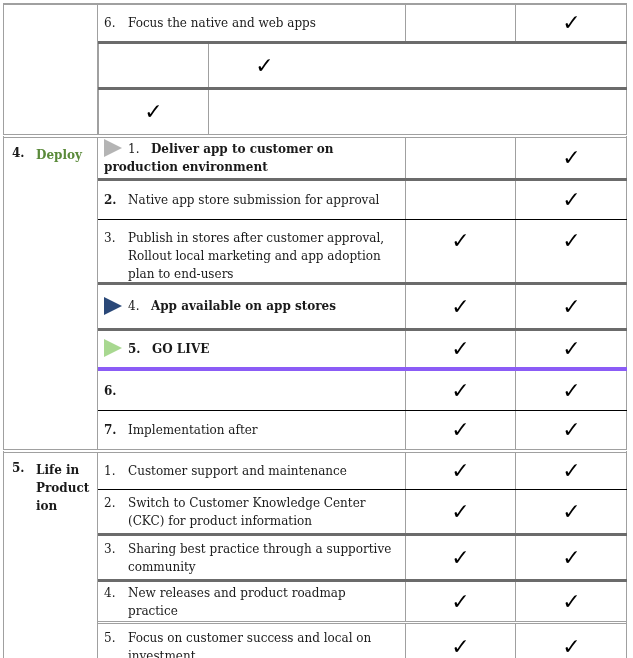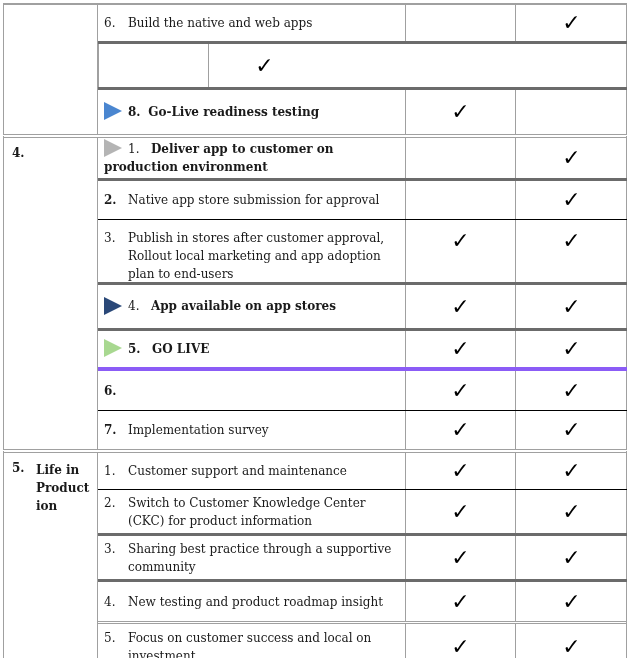--- a/index.html
+++ b/index.html
@@ -41,49 +41,47 @@
 
 <div class="tbl">
 
   <div class="section top">
     <div class="phase"></div>
     <div class="rows">
       <div class="row b-gray" style="height:39px">
         <div class="task">
           <div class="inner">
               <span class="n">6.</span>
-              <span class="t">Build the native and web apps</span>
+              <span class="t">Focus the native and web apps</span>
             </div>
         </div>
         <div class="c1"></div>
         <div class="c2">
             <span class="check">✓</span>
           </div>
       </div>
       <div class="row b-gray" style="height:46px">
         <div class="c1"></div>
         <div class="c2">
             <span class="check">✓</span>
           </div>
       </div>
       <div class="row" style="height:44px">
-        <div class="task arrow">
-          <div class="inner"><span class="arr blue"></span><span style="font-weight:bold">8.</span>&nbsp;&nbsp;<span class="t bold">Go-Live readiness testing</span></div>
-        </div>
         <div class="c1">
             <span class="check">✓</span>
           </div>
         <div class="c2"></div>
       </div>
     </div>
   </div>
 
   <div class="section">
     <div class="phase">
       <span class="num">4.</span>
+      <span class="name green">Deploy</span>
     </div>
     <div class="rows">
       <div class="row b-gray" style="height:43px">
         <div class="task arrow">
           <div class="inner"><span class="arr gray"></span><span>1.</span>&nbsp;&nbsp;&nbsp;<span class="t bold">Deliver app to customer on production environment</span></div>
         </div>
         <div class="c1"></div>
         <div class="c2">
             <span class="check">✓</span>
           </div>
@@ -146,21 +144,21 @@
             <span class="check">✓</span>
           </div>
         <div class="c2">
             <span class="check">✓</span>
           </div>
       </div>
       <div class="row" style="height:38px">
         <div class="task">
           <div class="inner">
               <span class="n bold">7.</span>
-              <span class="t">Implementation survey</span>
+              <span class="t">Implementation after</span>
             </div>
         </div>
         <div class="c1">
             <span class="check">✓</span>
           </div>
         <div class="c2">
             <span class="check">✓</span>
           </div>
       </div>
     </div>
@@ -211,21 +209,21 @@
             <span class="check">✓</span>
           </div>
         <div class="c2">
             <span class="check">✓</span>
           </div>
       </div>
       <div class="row b-double" style="height:42px">
         <div class="task">
           <div class="inner">
               <span class="n">4.</span>
-              <span class="t">New testing and product roadmap insight</span>
+              <span class="t">New releases and product roadmap practice</span>
             </div>
         </div>
         <div class="c1">
             <span class="check">✓</span>
           </div>
         <div class="c2">
             <span class="check">✓</span>
           </div>
       </div>
       <div class="row" style="height:46px">

